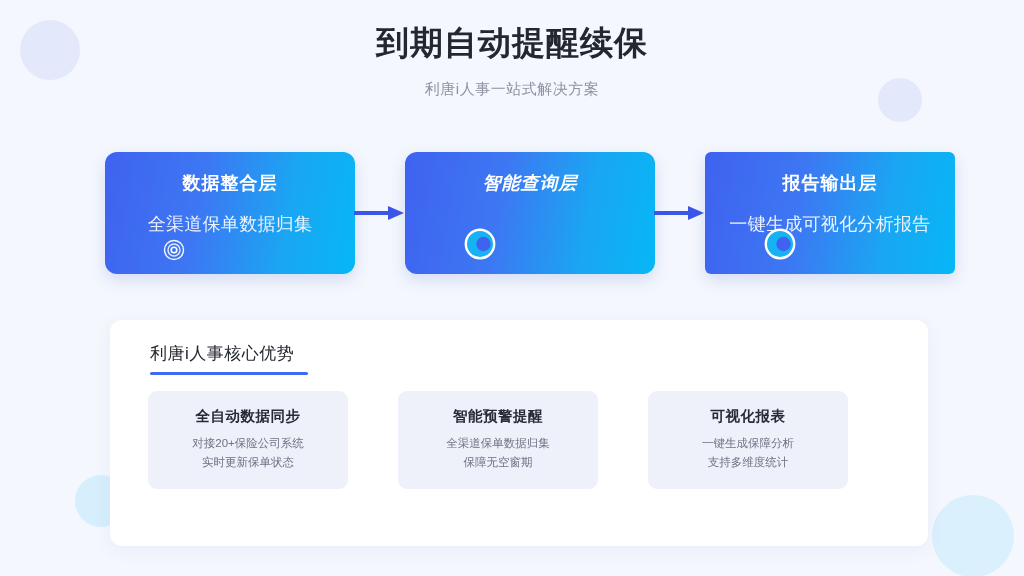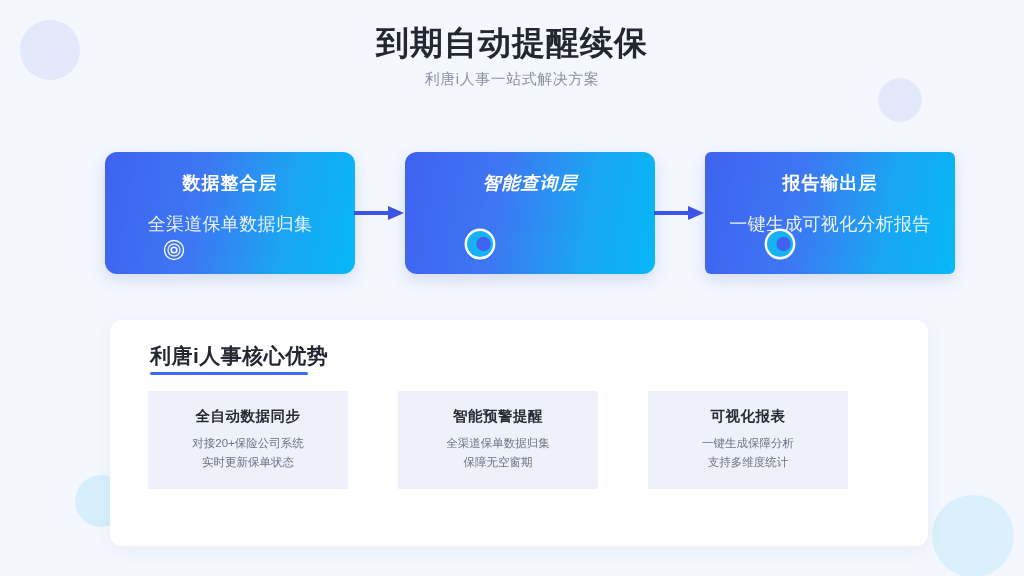--- a/index.html
+++ b/index.html
@@ -19,21 +19,21 @@
   .blob-bl { left:75px;  top:475px; width:52px;  height:52px;  background:#d7effc; }
   .blob-br { left:932px; top:495px; width:82px;  height:82px;  background:#daf0fc; }
 
   
   .header { position:absolute; left:0; top:22px; width:1024px; text-align:center; }
   .page-title {
     font-size:33px; font-weight:bold; letter-spacing:1px;
     color:#23272f; line-height:1.25;
   }
   .page-subtitle {
-    margin-top:7px; font-size:15px; color:#8e93a2; letter-spacing:.5px;
+    margin-top:17px; font-size:15px; color:#8e93a2; letter-spacing:.5px;
   }
 
   
   .flow { position:absolute; left:0; top:152px; width:1024px; height:122px; }
   .flow-card {
     position:absolute; top:0; width:250px; height:122px;
     border-radius:12px; color:#fff;
     box-shadow:0 6px 16px rgba(60,90,200,.17);
     background:linear-gradient(100deg,#3f62f0 0%,#3d77f3 38%,#1aa6f2 72%,#06b7f6 100%);
   }
@@ -69,34 +69,34 @@
 
   
   .panel {
     position:absolute; left:110px; top:320px;
     width:818px; height:226px;
     background:#ffffff; border-radius:12px;
     box-shadow:0 4px 18px rgba(70,100,180,.07);
   }
   .panel-heading {
     position:absolute; left:40px; top:22px;
-    font-size:21px; font-weight:bold; color:#23272f; letter-spacing:.5px;
+    font-size:17px; font-weight:normal; color:#23272f; letter-spacing:.5px;
   }
   .panel-heading-rule {
     position:absolute; left:40px; top:52px;
     width:158px; height:3px; background:#3b6bf0; border-radius:2px;
   }
 
   .feature-row {
     position:absolute; left:38px; top:71px;
     width:742px; display:flex; gap:50px;
   }
   .feature-card {
     width:200px; height:98px;
-    background:#eef1fa; border-radius:1px;
+    background:#eef1fa; border-radius:9px;
     display:flex; flex-direction:column; align-items:center;
     padding-top:16px;
   }
   .feature-title {
     font-size:14.5px; font-weight:bold; color:#262b36; letter-spacing:.5px;
   }
   .feature-line {
     margin-top:9px; font-size:11.5px; color:#6d7384; line-height:1.55;
   }
   .feature-line.second { margin-top:1px;text-align:right; }

